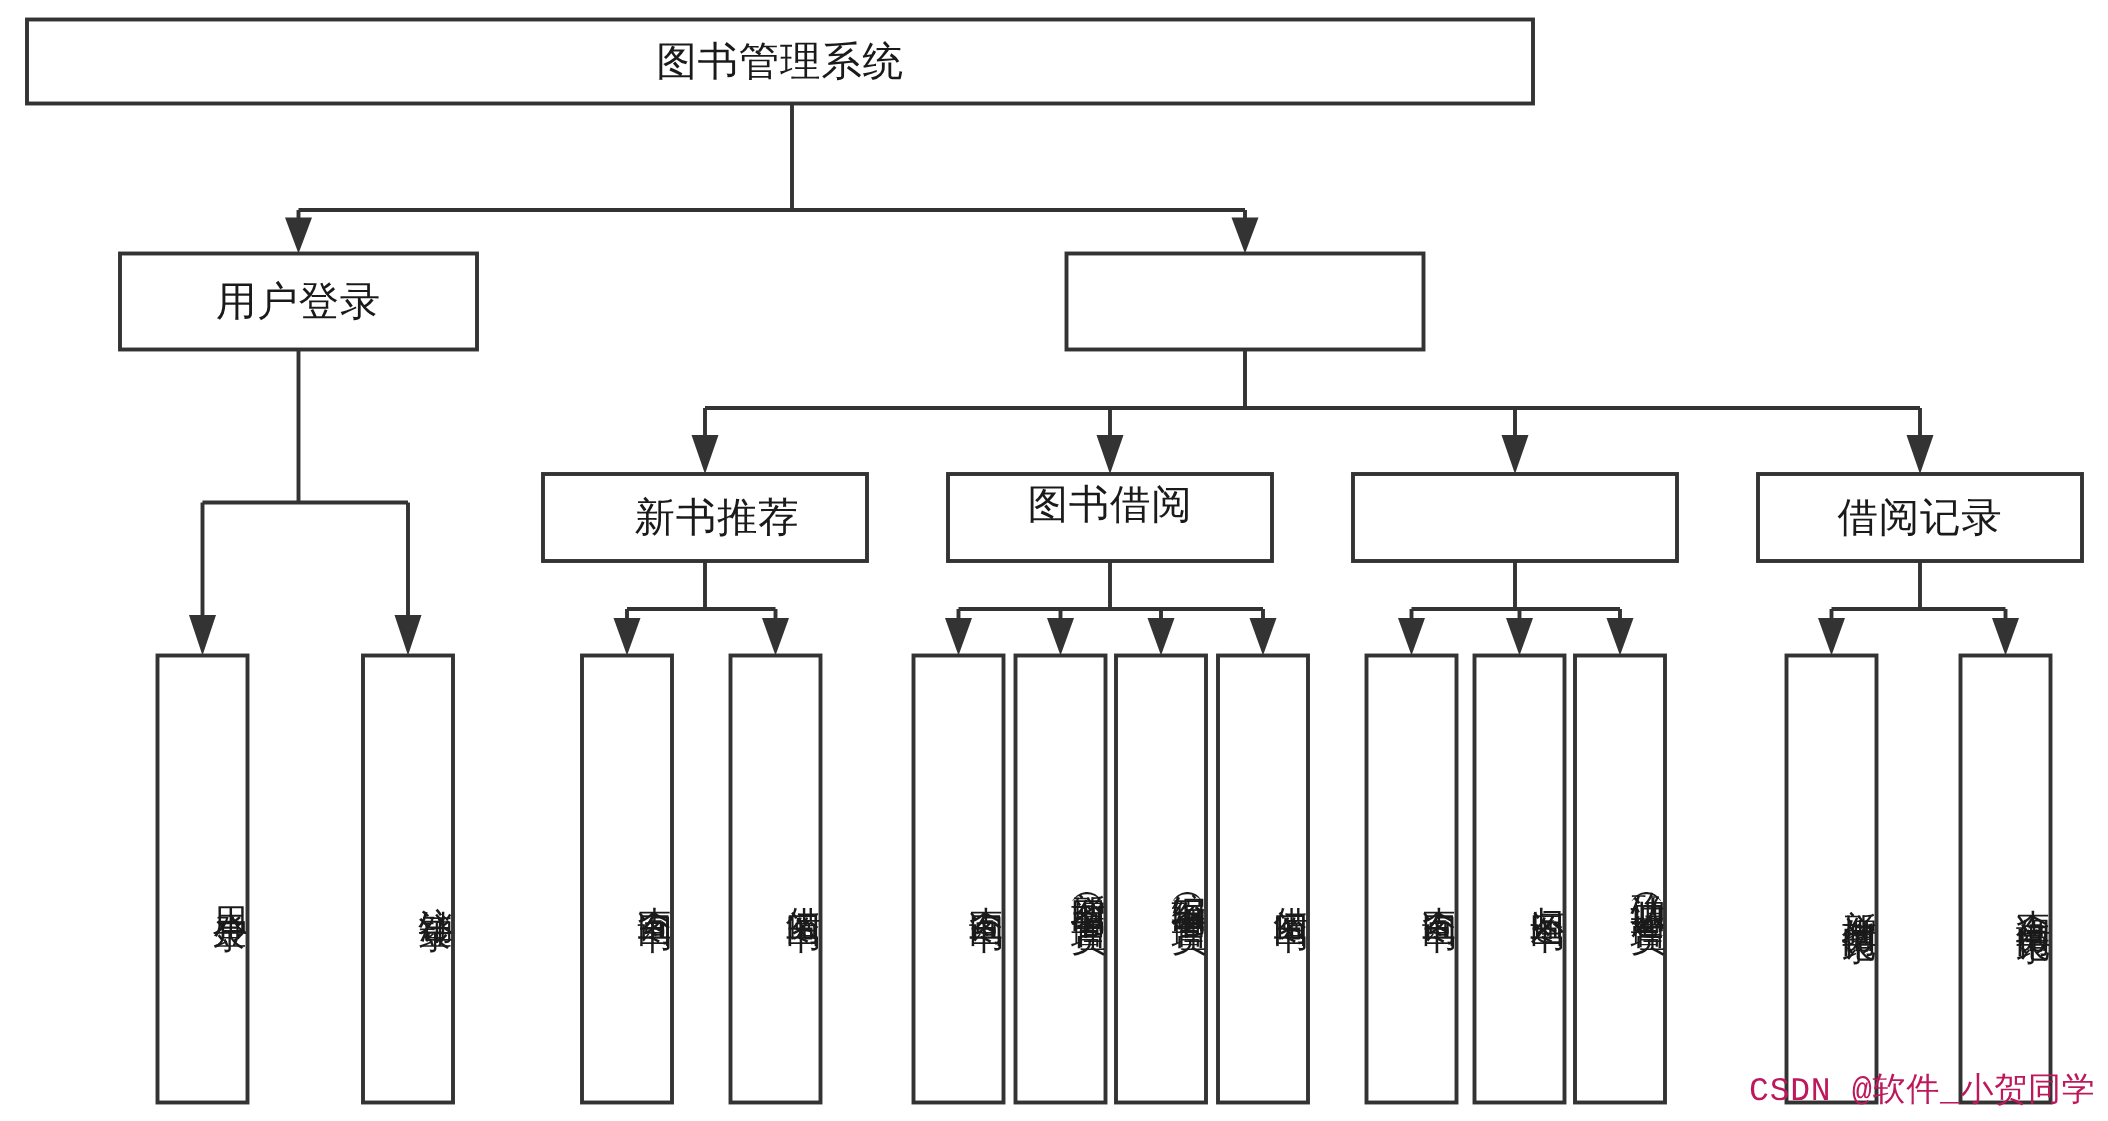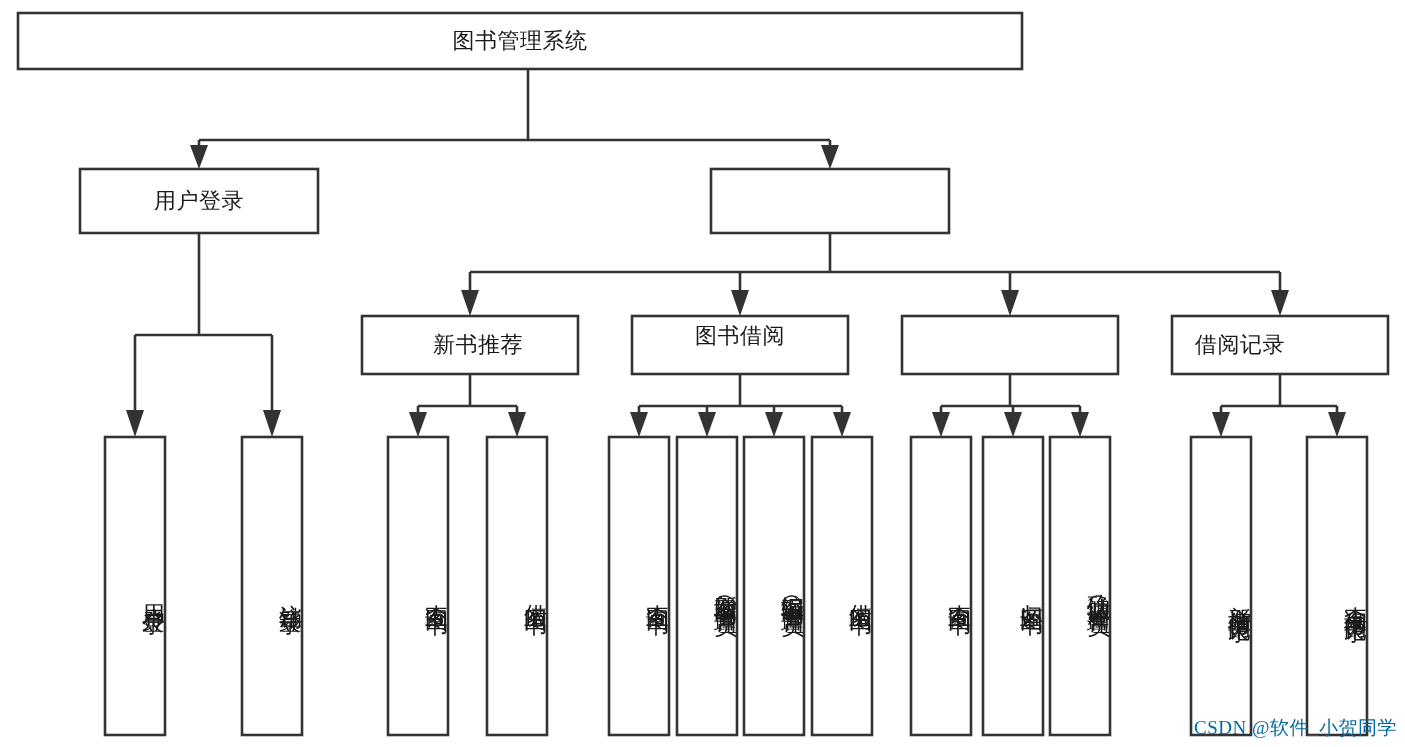--- a/index.html
+++ b/index.html
@@ -47,40 +47,40 @@
     display: flex;
     align-items: center;
     justify-content: center;
     color: #1a1a1a;
     font-family: "Liberation Sans", "DejaVu Sans", sans-serif;
     box-sizing: border-box;
     pointer-events: none;
     white-space: nowrap;
   }
   .horiz-label {
-    font-size: 22px;
+    font-size: 27px;
     letter-spacing: 0.5px;
   }
   .vert-label {
     writing-mode: vertical-rl;
     text-orientation: upright;
     font-size: 23px;
     letter-spacing: 3px;
     line-height: 1;
     align-items: flex-start;
     justify-content: center;
     padding-top: 12px;
   }
   .watermark {
     position: absolute;
     right: 8px;
     bottom: 6px;
-    font-size: 19px;
-    color: #0369a1;
-    font-family: Liberation Serif, serif;
+    font-size: 22px;
+    color: #be185d;
+    font-family: Liberation Mono, monospace;
     letter-spacing: 0.5px;
     white-space: nowrap;
   }
 </style>
 </head>
 <body>
 
 <div id="diagram-root">
 
   <svg class="flow" viewBox="0 0 1405 747">
@@ -162,21 +162,21 @@
       <polygon class="arrow-head" points="1337,437 1328,412 1346,412"></polygon>
     </g>
   </svg>
 
   <div class="node-label horiz-label" style="left:18px; top:13px; width:1004px; height:56px;">图书管理系统</div>
 
   <div class="node-label horiz-label" style="left:80px; top:169px; width:238px; height:64px;">用户登录</div>
 
   <div class="node-label horiz-label" style="left:362px; top:316px; width:232px; height:58px;">新书推荐</div>
   <div class="node-label horiz-label" style="left:632px; top:316px; width:216px; height:40px;">图书借阅</div>
-  <div class="node-label horiz-label" style="left:1132px; top:316px; width:216px; height:58px;">借阅记录</div>
+  <div class="node-label horiz-label" style="left:1172px; top:316px; width:216px; height:58px;">借阅记录</div>
 
   <div class="node-label vert-label" style="left:105px; top:437px; width:60px; height:298px;">用户登录</div>
   <div class="node-label vert-label" style="left:242px; top:437px; width:60px; height:298px;">注销登录</div>
 
   <div class="node-label vert-label" style="left:388px; top:437px; width:60px; height:298px;">查询图书</div>
   <div class="node-label vert-label" style="left:487px; top:437px; width:60px; height:298px;">借阅图书</div>
 
   <div class="node-label vert-label" style="left:609px; top:437px; width:60px; height:298px;">查询图书</div>
   <div class="node-label vert-label" style="left:677px; top:437px; width:60px; height:298px; padding-top:6px;">新增图书（管理员）</div>
   <div class="node-label vert-label" style="left:744px; top:437px; width:60px; height:298px; padding-top:6px;">编辑图书（管理员）</div>

